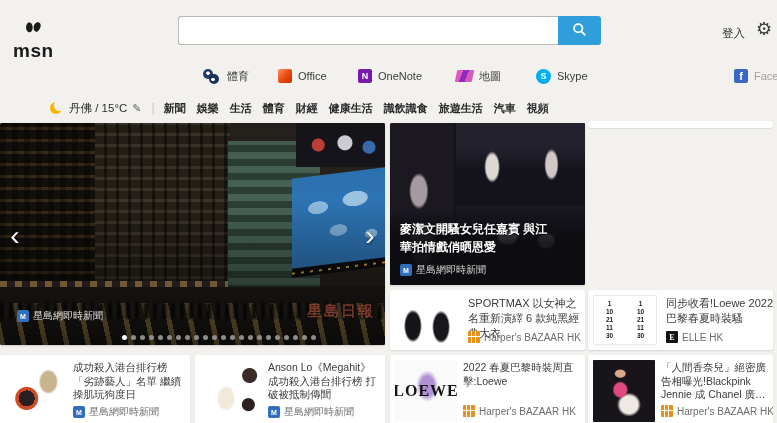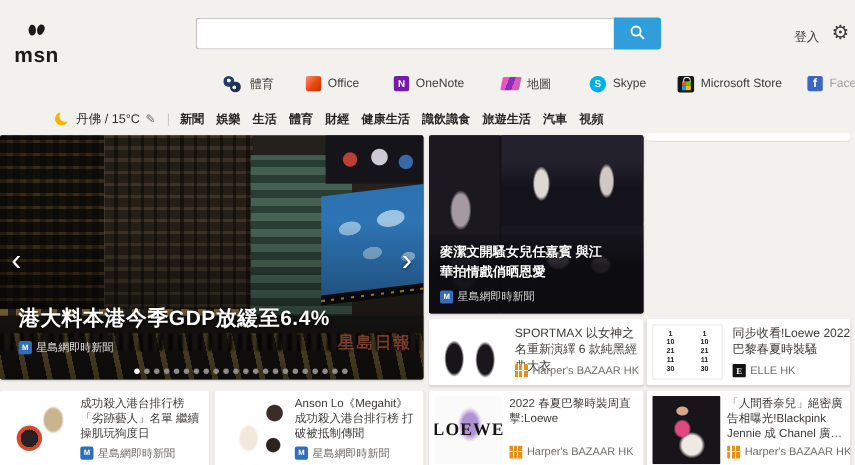--- a/index.html
+++ b/index.html
@@ -177,26 +177,20 @@
     <span class="app-label">OneNote</span>
   </div>
   <div class="app" style="left:456px">
     <span class="ic-maps"></span>
     <span class="app-label">地圖</span>
   </div>
   <div class="app" style="left:536px">
     <span class="ic-skype">S</span>
     <span class="app-label">Skype</span>
   </div>
-  <div class="app" style="left:616px">
-    <span class="ic-store">
-        <i></i>
-      </span>
-    <span class="app-label">Microsoft Store</span>
-  </div>
   <div class="app" style="left:734px">
     <span class="ic-fb">f</span>
     <span class="app-label dim">Facebook</span>
   </div>
 </div>
 
 <div class="navrow">
   <span class="moon"></span>
   <span class="weather">丹佛 / 15°C</span>
   <span class="pencil">✎</span>
@@ -223,21 +217,20 @@
     <div class="h-scaffold"></div>
       <div class="h-screen-top"></div>
     <div class="h-billboard"></div>
       <div class="h-ticker"></div>
     <div class="h-road"></div>
       <div class="h-cross"></div>
       <div class="h-crowd"></div>
     <div class="h-shade"></div>
   </div>
   <div class="hero-watermark">星島日報</div>
-  <div class="hero-headline">港大料本港今季GDP放緩至6.4%</div>
   <div class="hero-src src-row">
     <span class="src-singtao">M</span>
     <span class="src-text">星島網即時新聞</span>
   </div>
   <div class="arrow left">‹</div>
   <div class="arrow right">›</div>
   <div class="dots">
       <span class="dot active"></span>
       <span class="dot"></span>
       <span class="dot"></span>

